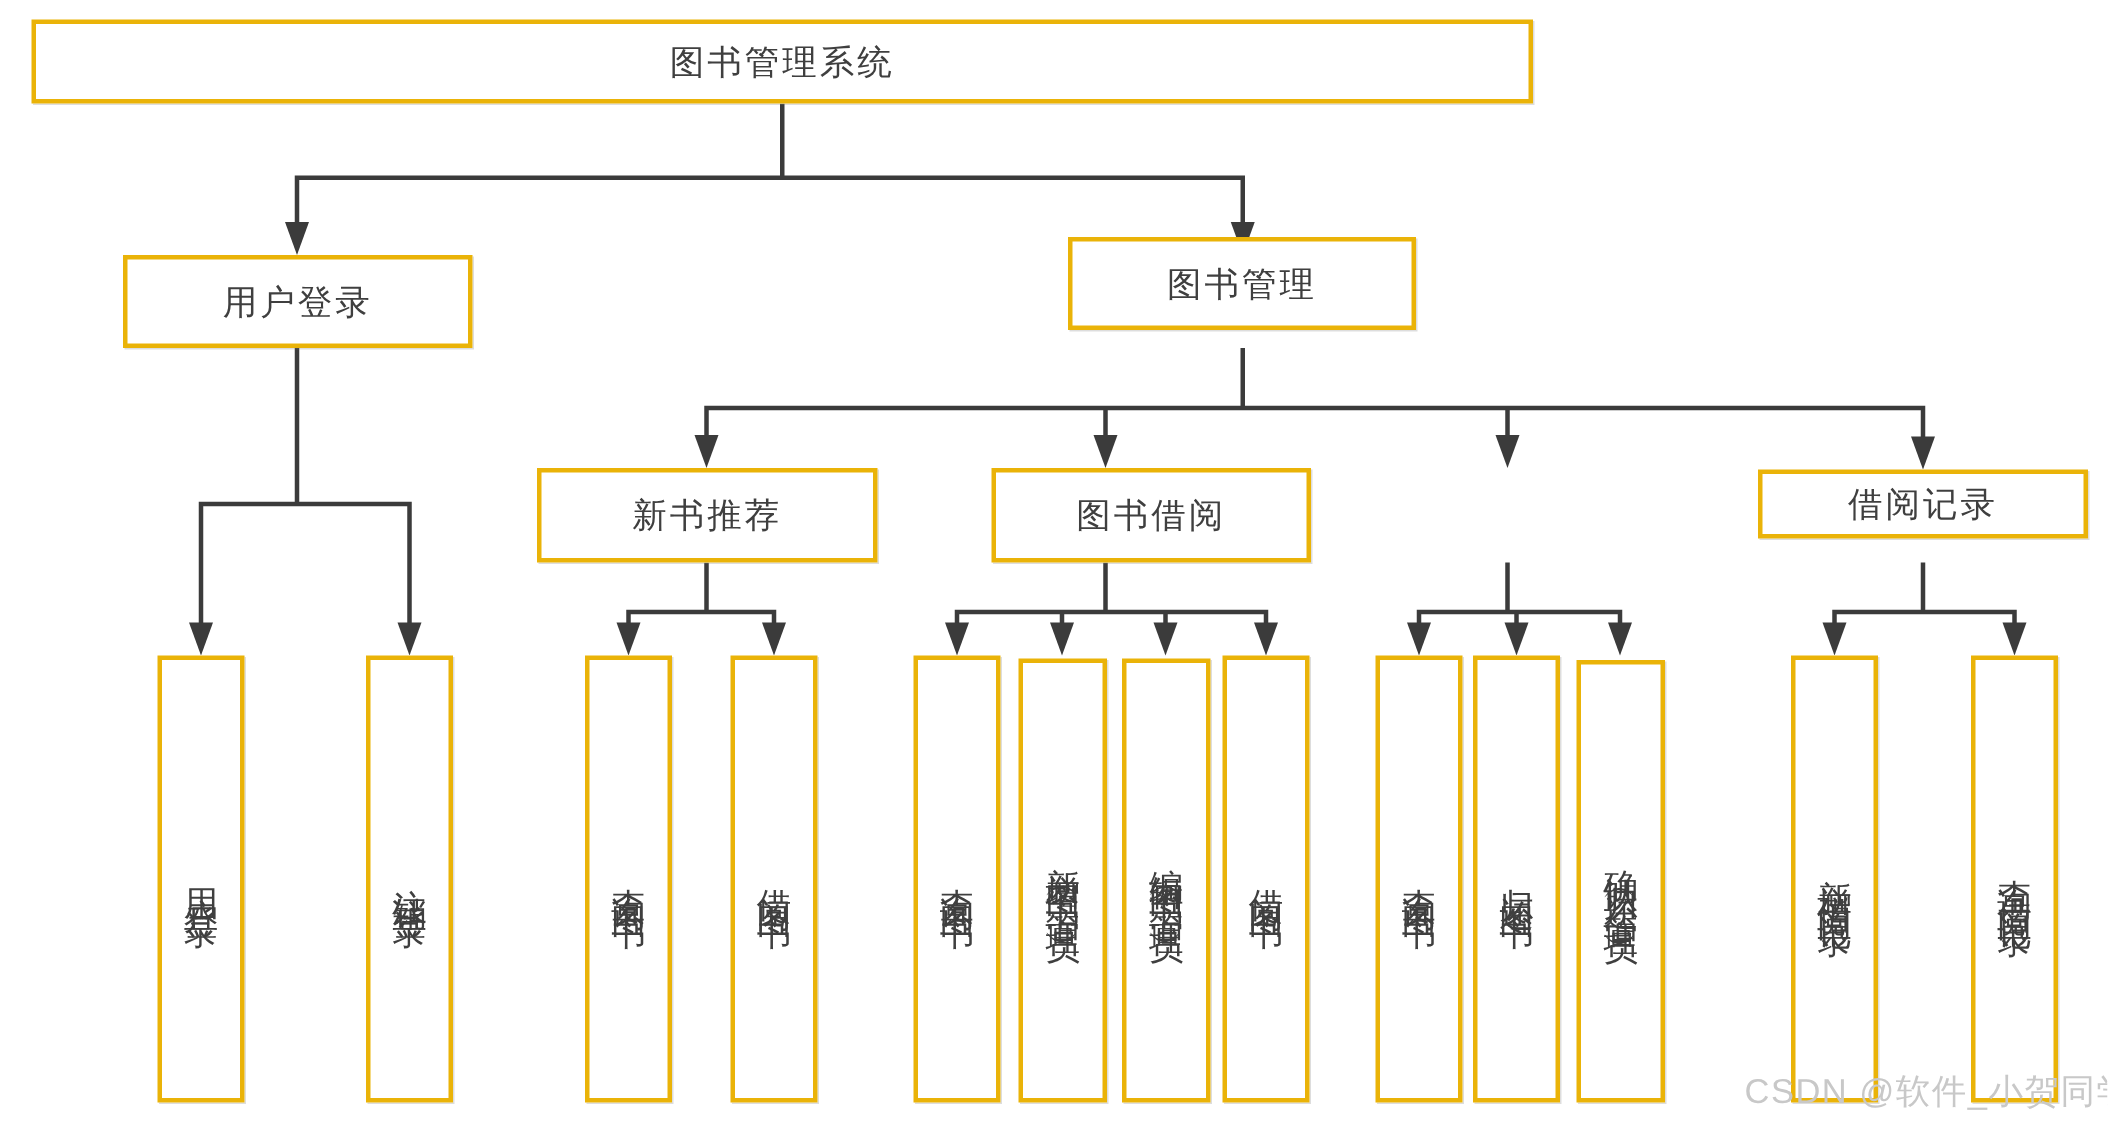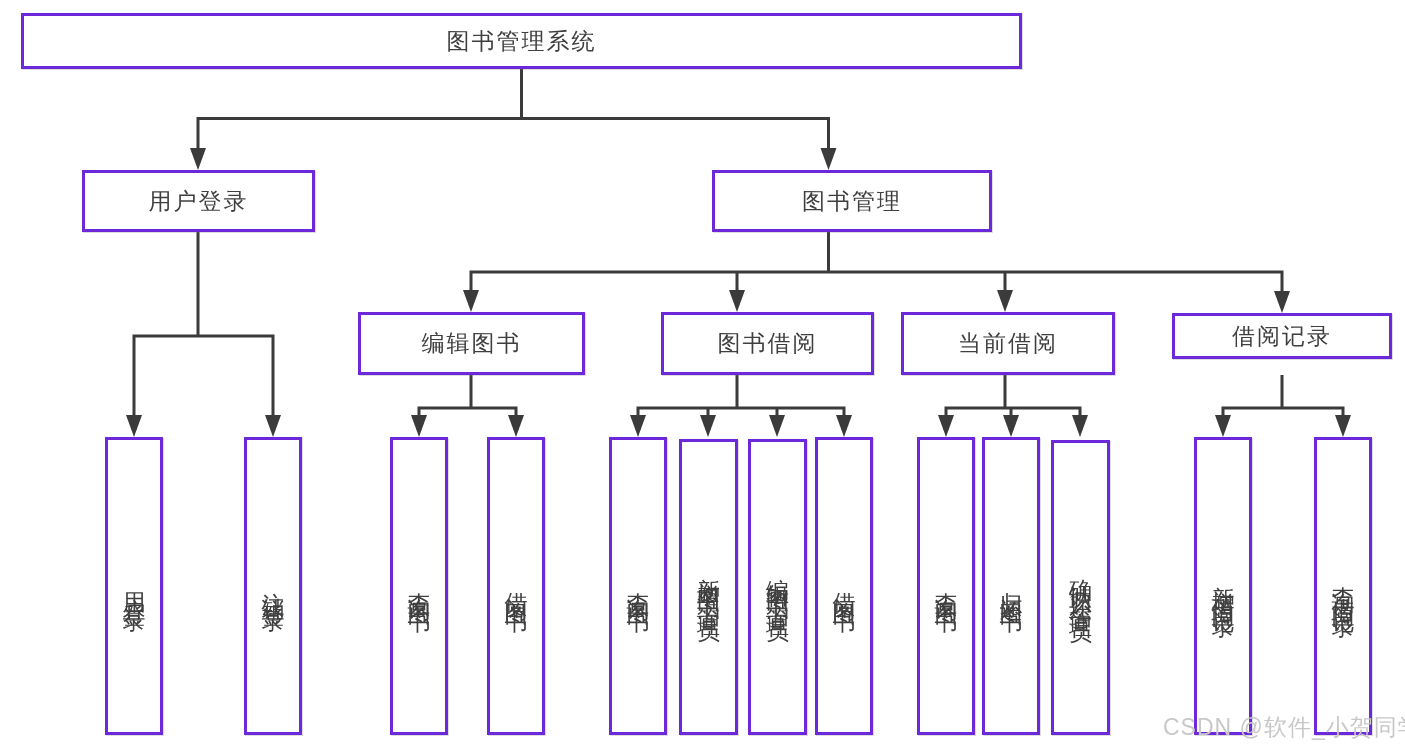--- a/index.html
+++ b/index.html
@@ -8,21 +8,21 @@
     width: 1405px;
     height: 747px;
     background: #ffffff;
     font-family: "Liberation Sans", "DejaVu Sans", sans-serif;
     color: #3f3f3f;
     overflow: hidden;
   }
   .box {
     position: absolute;
     box-sizing: border-box;
-    border: 3px solid #6d28d9;
+    border: 3px solid #eab308;
     background: #ffffff;
     display: flex;
     align-items: center;
     justify-content: center;
     text-align: center;
     box-shadow: 1px 1px 0 rgba(120,120,120,0.25);
   }
   .box.h {
     font-size: 23px;
     letter-spacing: 2px;
@@ -91,25 +91,24 @@
       <polygon points="1003,415 1019,415 1011,437"></polygon>
       <polygon points="1072,415 1088,415 1080,437"></polygon>
       <polygon points="1215,415 1231,415 1223,437"></polygon>
       <polygon points="1335,415 1351,415 1343,437"></polygon>
     </g>
   </svg>
 
   <div class="box h" style="left:21px;top:13px;width:1001px;height:56px">图书管理系统</div>
 
   <div class="box h" style="left:82px;top:170px;width:233px;height:62px">用户登录</div>
-  <div class="box h" style="left:712px;top:170px;width:280px;height:62px">图书管理</div>
+  <div class="box h" style="left:712px;top:158px;width:232px;height:62px">图书管理</div>
 
-  <div class="box h" style="left:358px;top:312px;width:227px;height:63px">编辑图书</div>
+  <div class="box h" style="left:358px;top:312px;width:227px;height:63px">新书推荐</div>
   <div class="box h" style="left:661px;top:312px;width:213px;height:63px">图书借阅</div>
-  <div class="box h" style="left:901px;top:312px;width:214px;height:63px">当前借阅</div>
   <div class="box h" style="left:1172px;top:313px;width:220px;height:46px">借阅记录</div>
 
   <div class="box v" style="left:105px;top:437px;width:58px;height:298px">用户登录</div>
   <div class="box v" style="left:244px;top:437px;width:58px;height:298px">注销登录</div>
 
   <div class="box v" style="left:390px;top:437px;width:58px;height:298px">查询图书</div>
   <div class="box v" style="left:487px;top:437px;width:58px;height:298px">借阅图书</div>
 
   <div class="box v" style="left:609px;top:437px;width:58px;height:298px">查询图书</div>
   <div class="box v" style="left:679px;top:439px;width:59px;height:296px">新增图书（管理员）</div>

